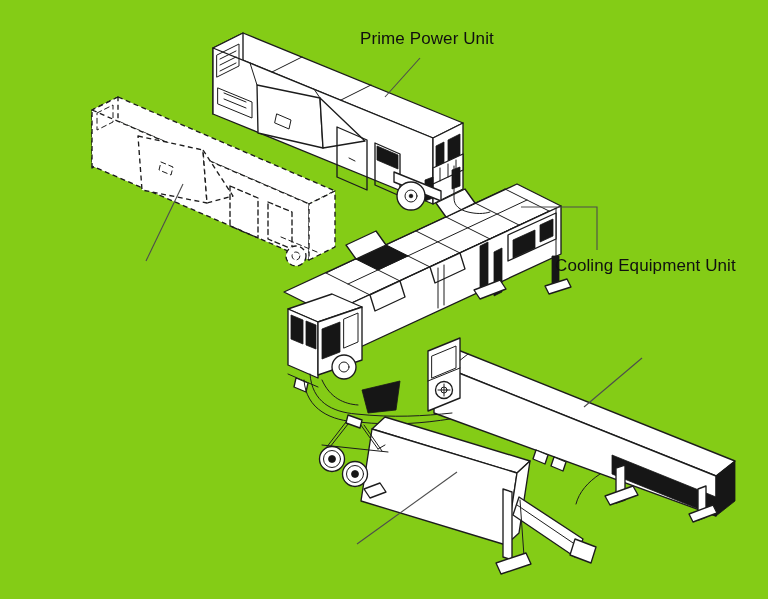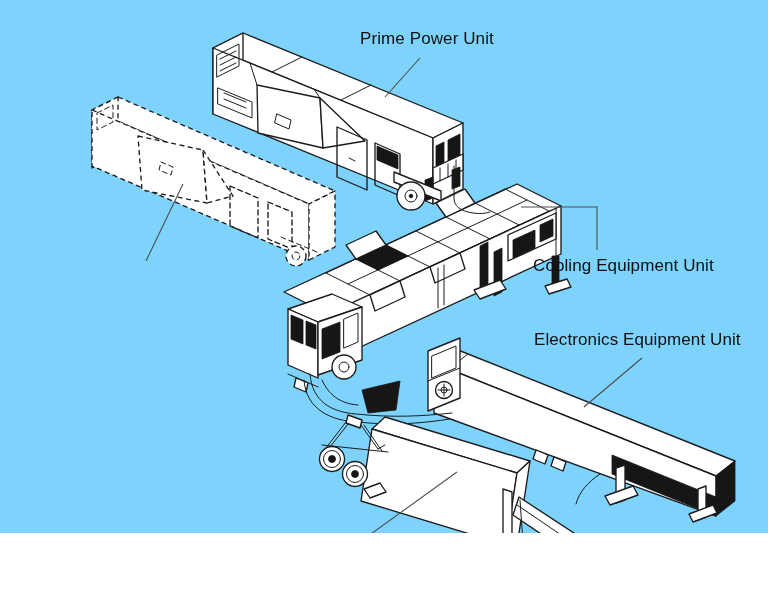--- a/index.html
+++ b/index.html
@@ -1,17 +1,17 @@
 <!DOCTYPE html>
 <html><head>
 <meta charset="utf-8">
 <style>
   html,body{margin:0;padding:0;background:#ffffff;}
   .stage{
-    position:relative;width:768px;height:533px;background:#7dd3fc;overflow:hidden;
+    position:relative;width:768px;height:599px;background:#84cc16;overflow:hidden;
     font-family:"Liberation Sans", sans-serif;
   }
   .stage svg{position:absolute;left:0;top:0;}
   .diagram-label{
     position:absolute;white-space:nowrap;
     font-size:17px;line-height:20px;color:#101010;letter-spacing:0.1px;
   }
   
   .fw{fill:#ffffff;stroke:#1c1c1c;stroke-width:1.35;stroke-linejoin:round;}
   .ln{fill:none;stroke:#1c1c1c;stroke-width:1.35;stroke-linejoin:round;stroke-linecap:round;}
@@ -181,17 +181,16 @@
       <path class="leader" d="M183,184 L146,261"></path>
       <path class="leader" d="M521,207 L597,207 L597,250"></path>
       <path class="leader" d="M642,358 L584,407"></path>
       <path class="leader" d="M457,472 L357,544"></path>
     </g>
   </svg>
 
   <div class="diagram-label" style="left:360px;top:29px">Prime Power Unit</div>
 
 
-  <div class="diagram-label" style="left:533px;top:256px">Cooling Equipment Unit</div>
+  <div class="diagram-label" style="left:555px;top:256px">Cooling Equipment Unit</div>
 
-  <div class="diagram-label" style="left:534px;top:330px">Electronics Equipment Unit</div>
 
 </div>
 
 </body></html>

